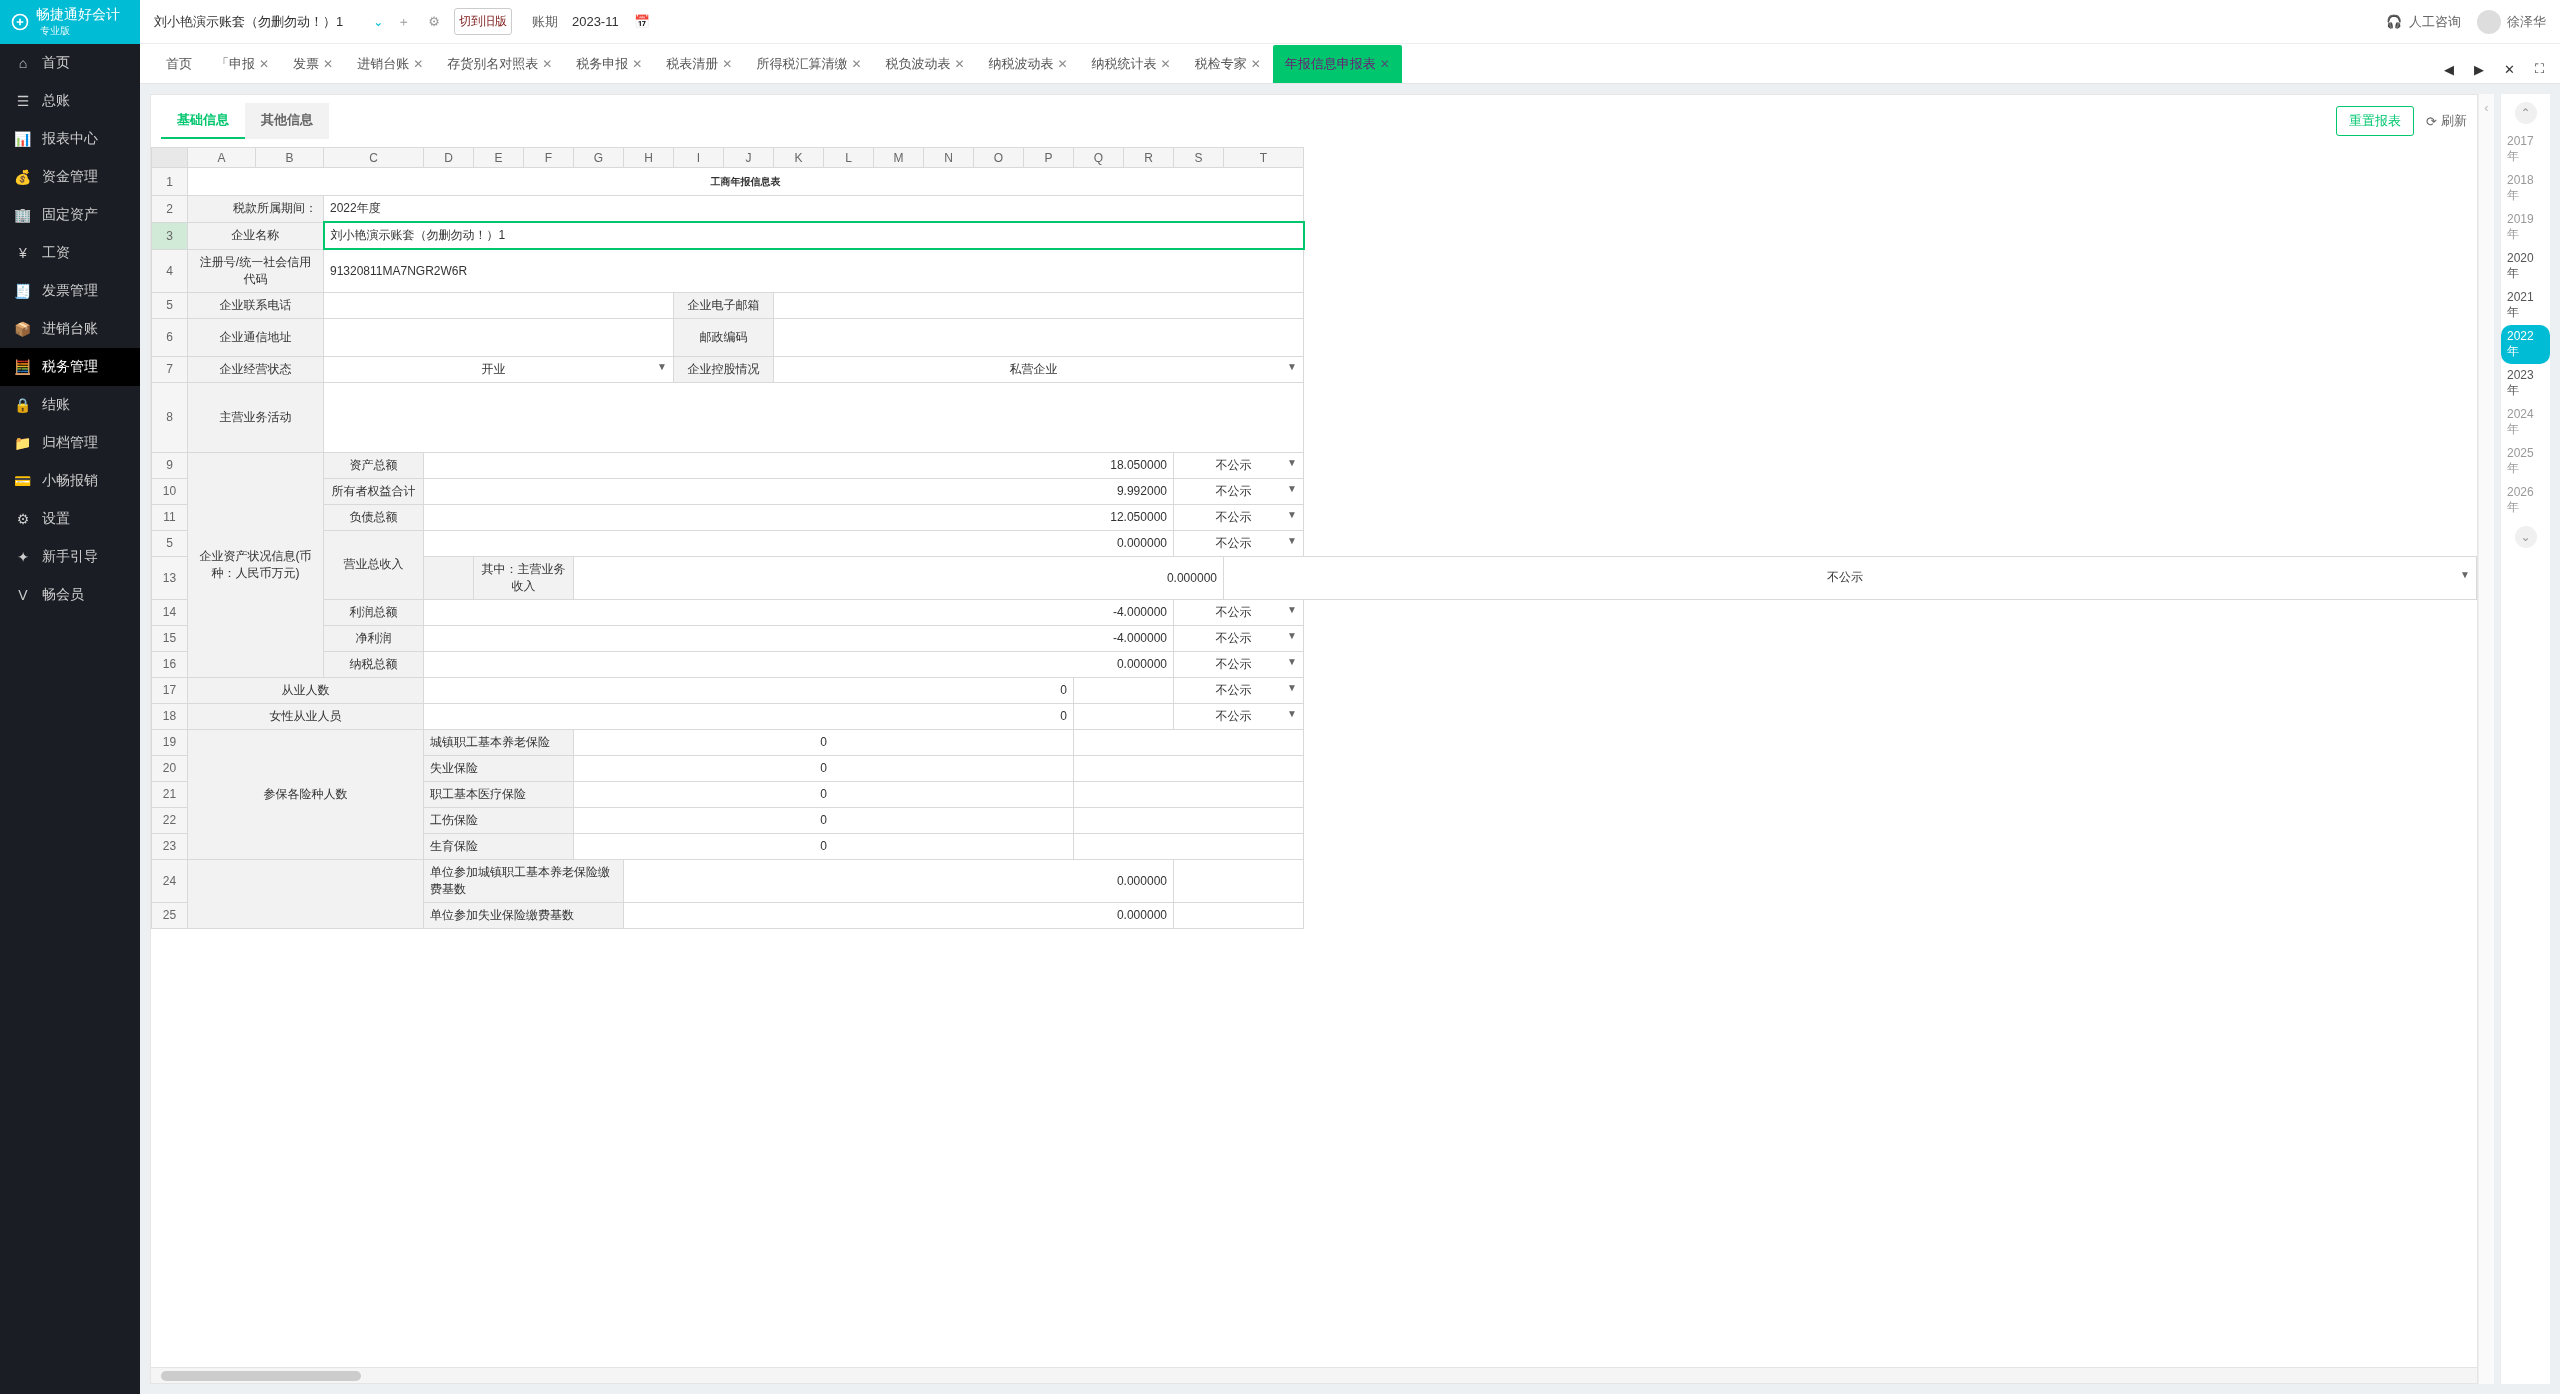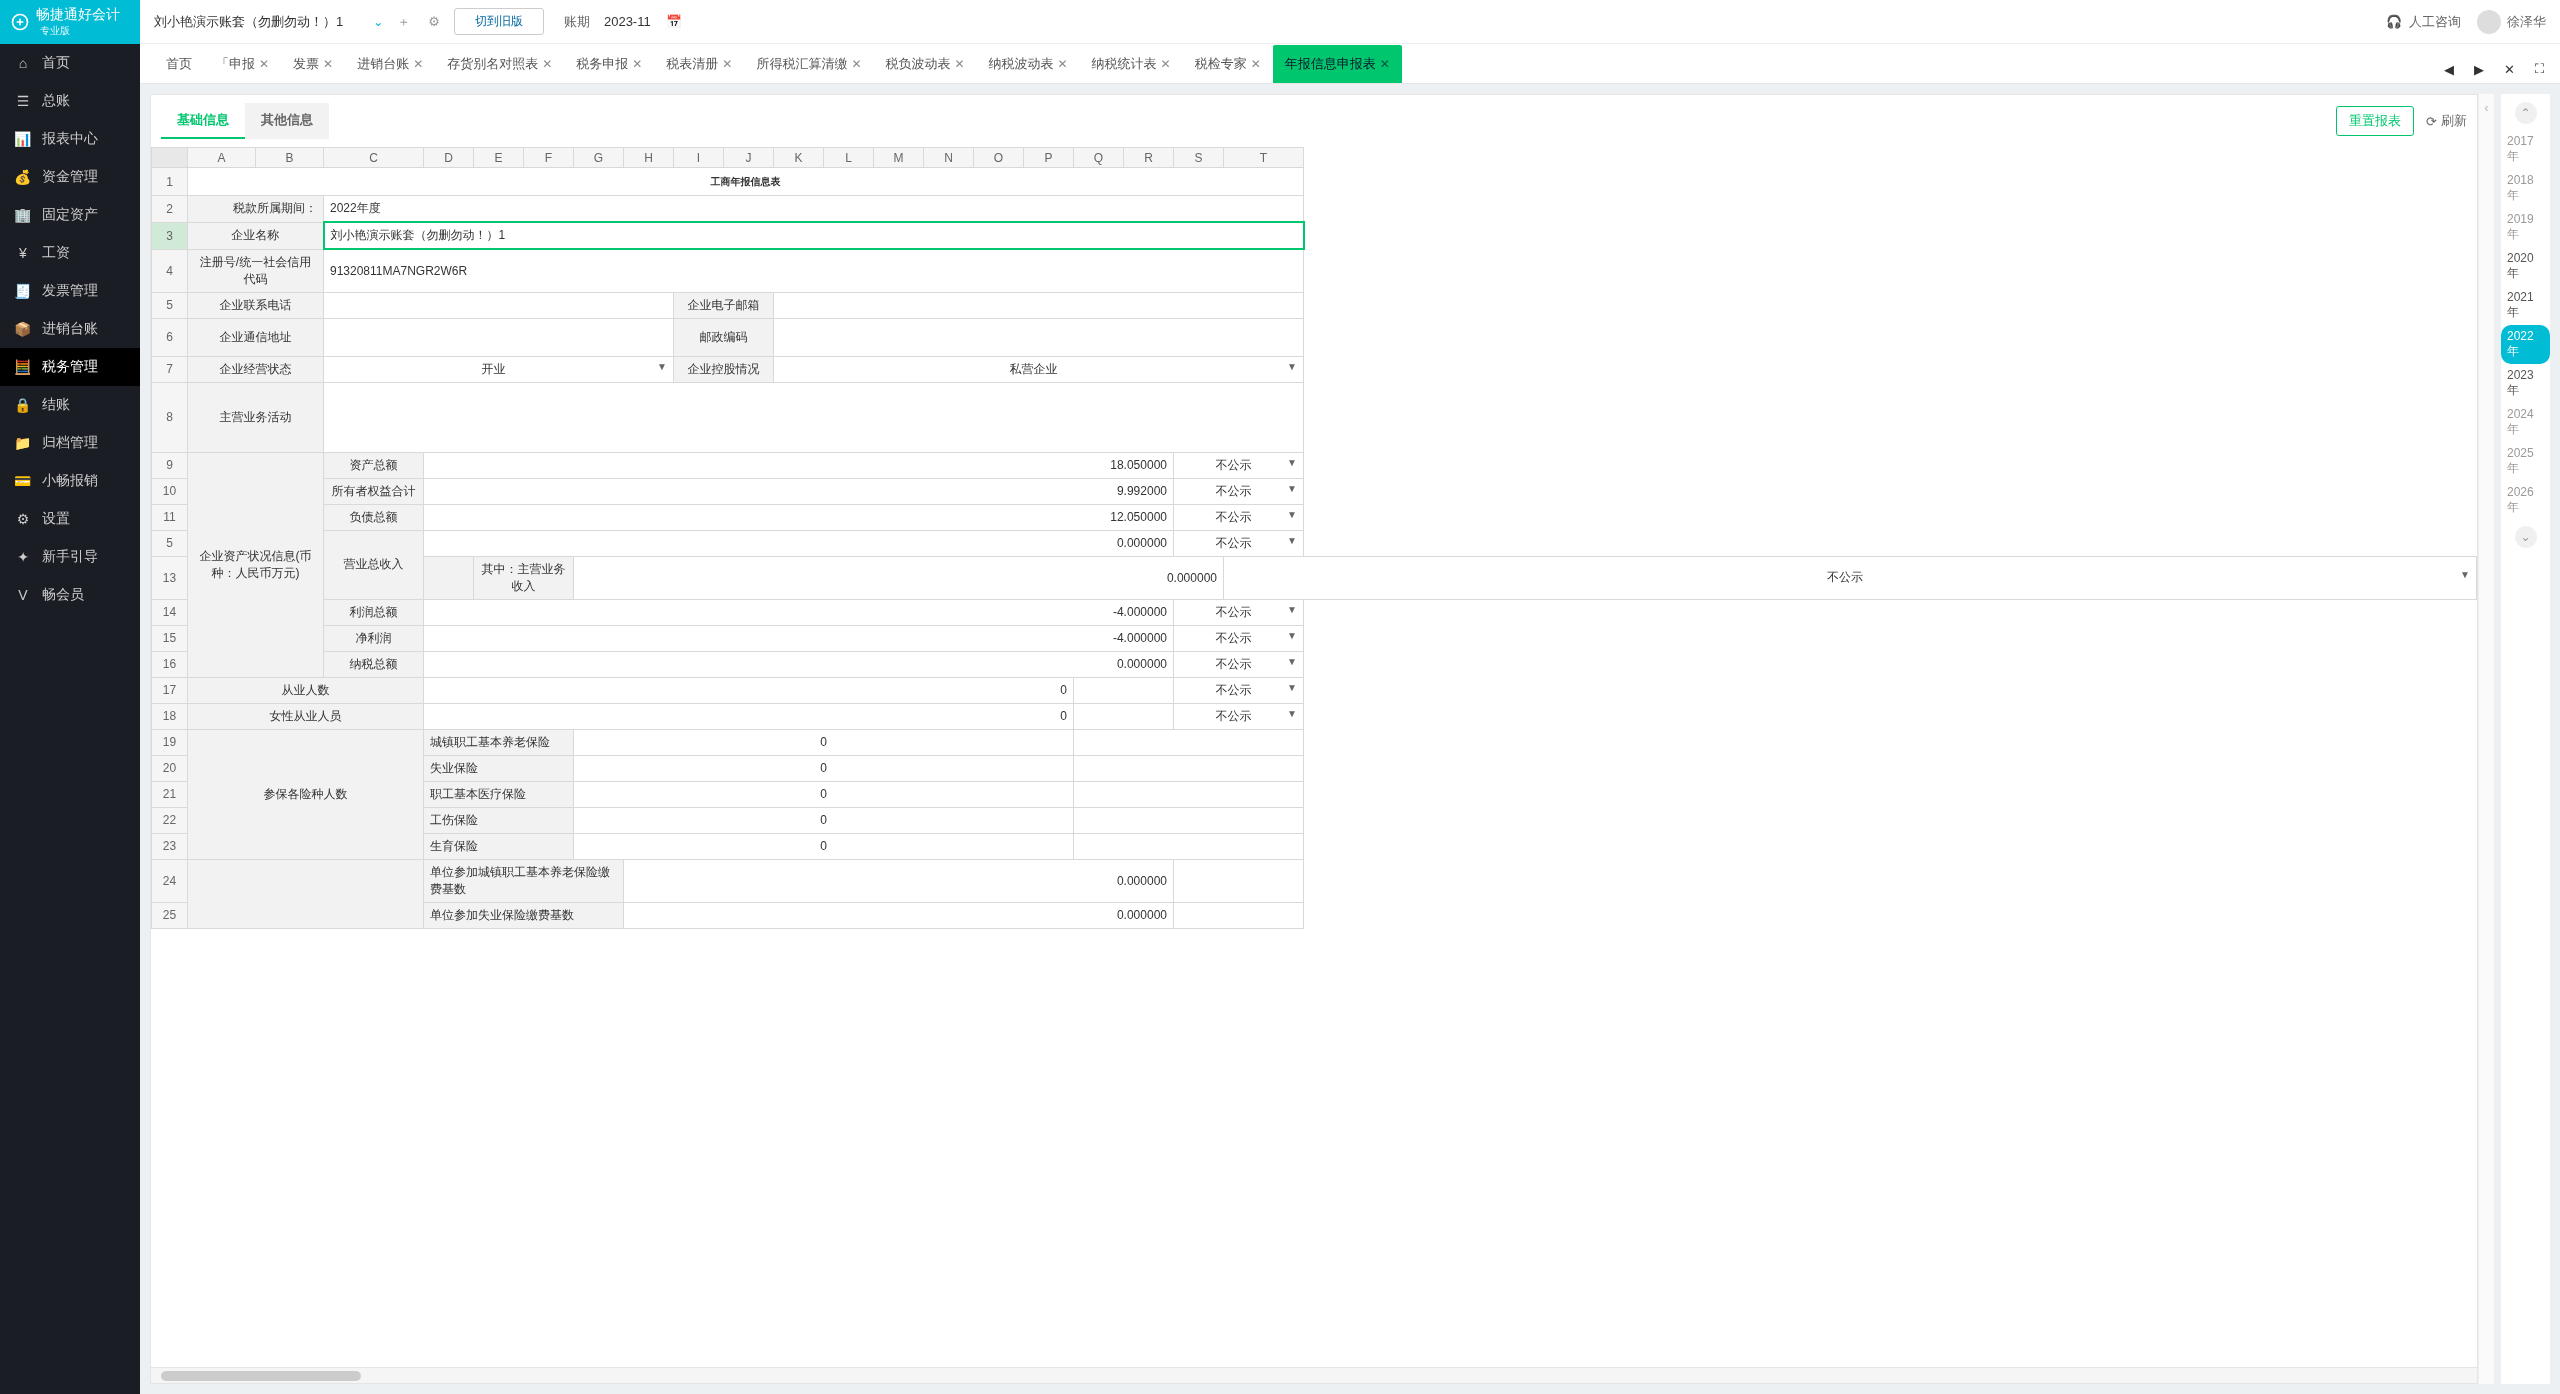--- a/index.html
+++ b/index.html
@@ -14,32 +14,32 @@
 .nav-item { display: flex; align-items: center; padding: 10px 14px; cursor: pointer; font-size: 14px; }
 .nav-item.active { background: #000; color: #fff; }
 .nav-item .icon { width: 18px; margin-right: 10px; display: flex; align-items: center; justify-content: center; }
 
 
 .main { flex: 1; display: flex; flex-direction: column; min-width: 0; }
 .topbar { height: 44px; border-bottom: 1px solid #eee; display: flex; align-items: center; padding: 0 14px; gap: 10px; }
 .acct-name { color: #333; font-size: 13px; }
 .chev-down { color: #00bcd4; font-size: 12px; margin-left: 20px; }
 .icon-btn { color: #999; cursor: pointer; padding: 4px; }
-.old-ver-btn { border: 1px solid #ccc; padding: 4px 20px; border-radius: 3px; color: #0369a1; font-size: 12px; cursor: pointer; }
+.old-ver-btn { border: 1px solid #ccc; padding: 4px 4px; border-radius: 3px; color: #7f1d1d; font-size: 12px; cursor: pointer; }
 .period-label { margin-left: 10px; color: #666; font-size: 13px; }
 .period-val { color: #333; margin-left: 4px; }
 .cal-icon { color: #00bcd4; margin-left: 6px; }
 .topbar-right { margin-left: auto; display: flex; align-items: center; gap: 16px; }
 .user-area { display: flex; align-items: center; gap: 6px; color: #666; }
 .avatar { width: 24px; height: 24px; background: #ddd; border-radius: 50%; }
 
 
 .tabs { height: 40px; border-bottom: 1px solid #e5e5e5; background: #fff; display: flex; align-items: flex-end; padding-left: 14px; position: relative; }
 .tab { padding: 10px 12px; color: #555; cursor: pointer; display: flex; align-items: center; gap: 4px; white-space: nowrap; font-size: 13px; }
-.tab.active { background: #00c66e; color: #0f172a; border-top-left-radius: 2px; border-top-right-radius: 2px; }
+.tab.active { background: #00c66e; color: #701a75; border-top-left-radius: 2px; border-top-right-radius: 2px; }
 .tab .close { font-size: 12px; color: inherit; opacity: 0.7; }
 .tabs-right { margin-left: auto; display: flex; align-items: center; gap: 8px; padding-right: 10px; }
 .tabs-right .nav-arrow { padding: 6px; color: #333; cursor: pointer; }
 
 
 .content { flex: 1; background: #edf0f3; padding: 10px; display: flex; gap: 0; min-height: 0; }
 .sheet-area { flex: 1; background: #fff; border: 1px solid #e5e5e5; display: flex; flex-direction: column; min-width: 0; }
 .sheet-header { display: flex; align-items: center; padding: 8px 10px; gap: 12px; }
 .sub-tabs { display: flex; font-weight: bold; }
 .sub-tab { padding: 8px 16px; cursor: pointer; color: #666; background: #f2f2f2; font-size: 13px; }

